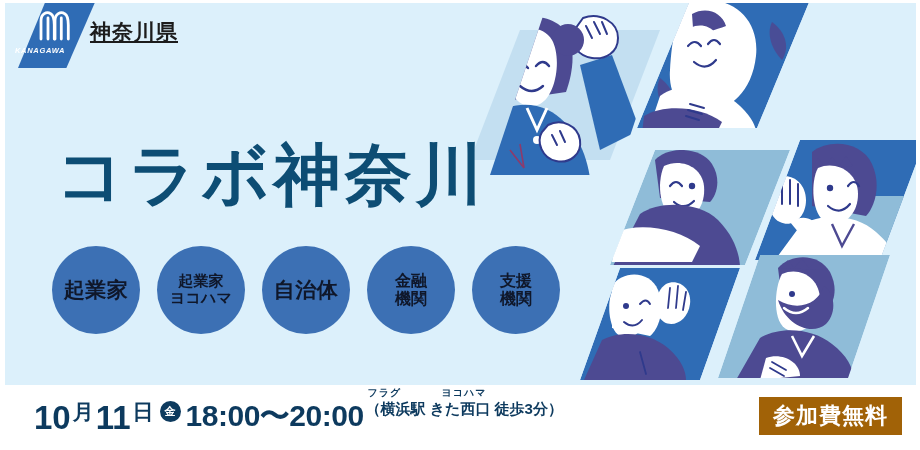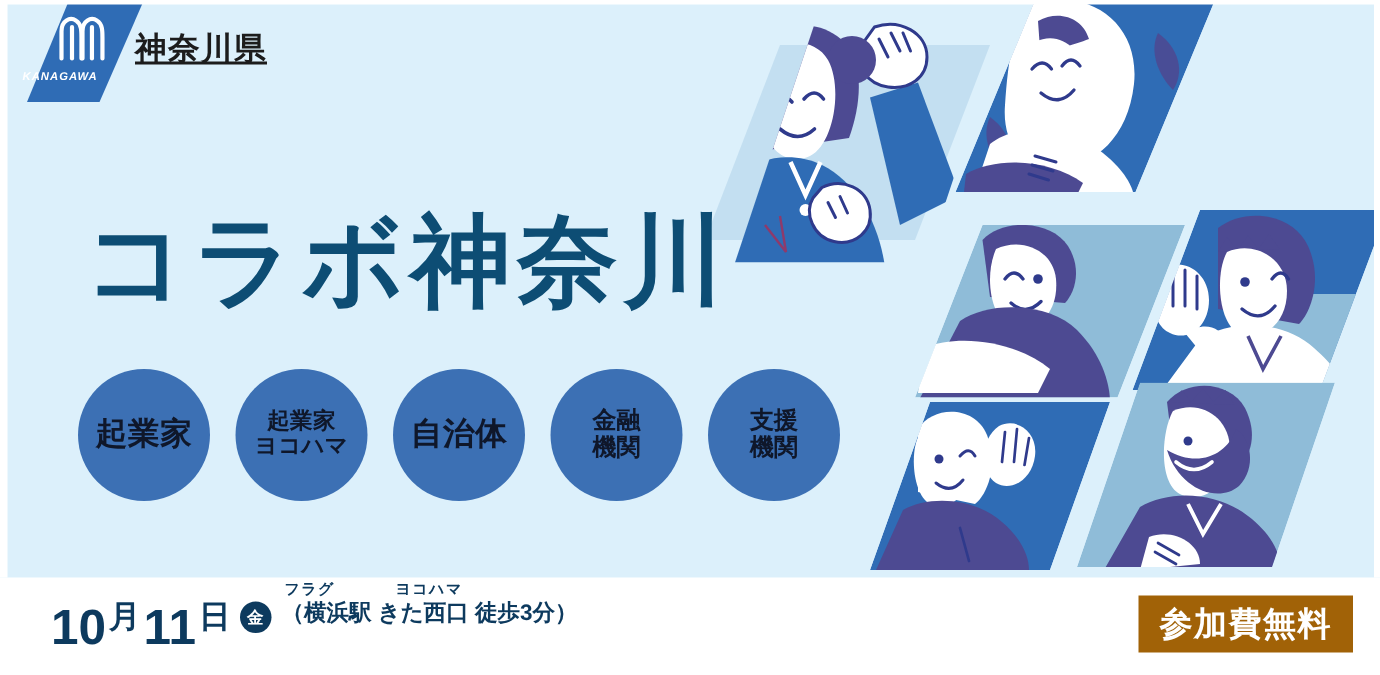--- a/index.html
+++ b/index.html
@@ -273,20 +273,21 @@
   <div class="frame-right"></div>
   <div class="frame-top"></div>
 
   <div class="bottom-bar">
     <div class="bar-inner">
       <span class="d-num">10</span>
       <span class="d-unit">月</span>
       <span class="d-num">11</span>
       <span class="d-unit">日</span>
       <span class="day-badge">金</span>
+      <span class="d-time">18:00〜20:00</span>
 
       <span class="venue-block">
         <span class="furigana fg-1">フラグ</span>
         <span class="furigana fg-2">ヨコハマ</span>
         <span class="venue-note">（横浜駅 きた西口 徒歩3分）</span>
       </span>
     </div>
     <div class="free-badge">参加費無料</div>
   </div>
 

